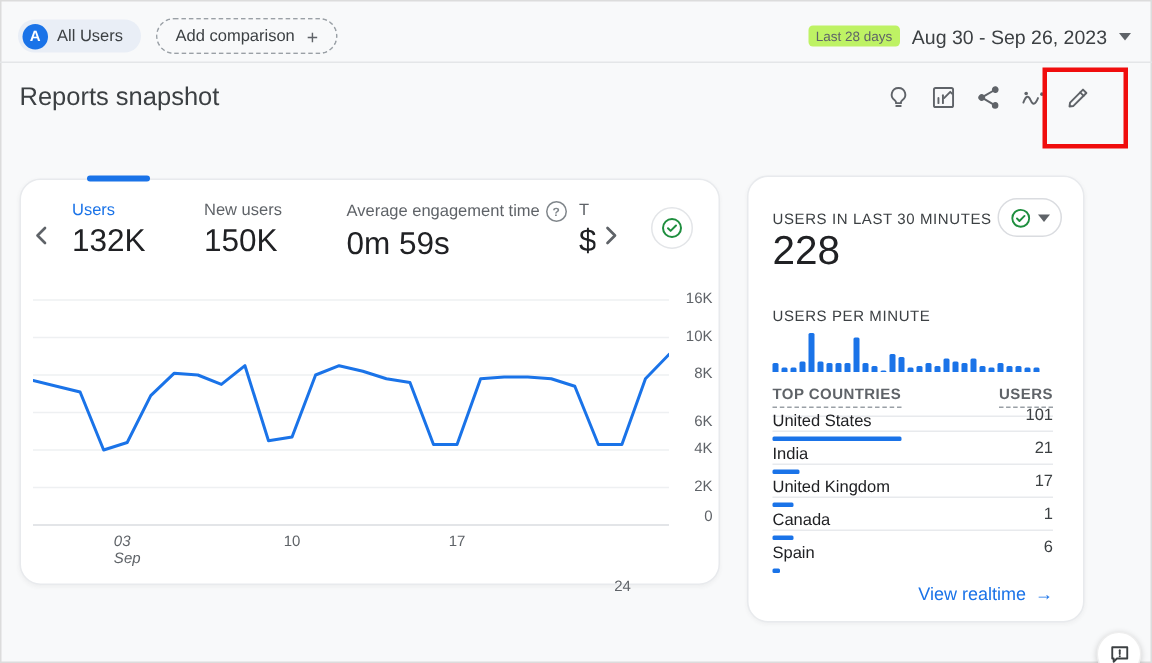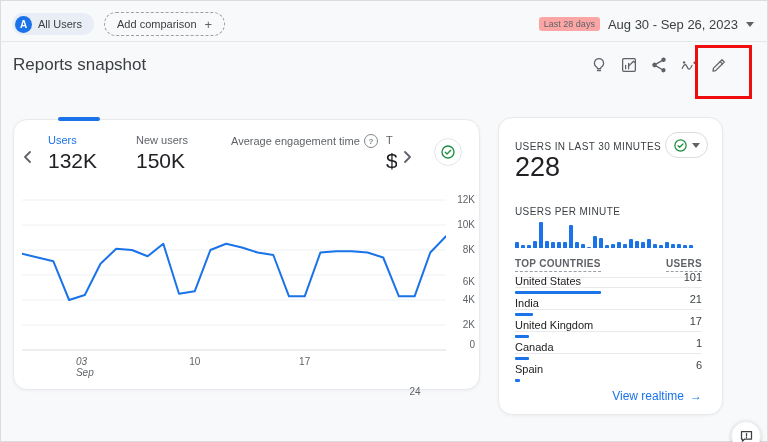--- a/index.html
+++ b/index.html
@@ -8,21 +8,21 @@
 
   
   .topbar{position:absolute;top:12px;left:12px;right:14px;height:24px;display:flex;align-items:center;}
   .chip{display:flex;align-items:center;height:22px;border-radius:12px;cursor:pointer;}
   .chip-users{background:#e9eef6;padding:0 12px 0 3px;gap:6px;}
   .avatar{width:17px;height:17px;border-radius:50%;background:#1a73e8;color:#fff;font-size:10px;font-weight:700;display:flex;align-items:center;justify-content:center;}
   .chip-label{font-size:11px;color:#3c4043;font-weight:500;}
   .chip-add{margin-left:10px;border:1px dashed #9aa0a6;padding:0 12px;gap:8px;background:transparent;}
   .plus{font-size:13px;color:#5f6368;font-weight:500;}
   .date-area{margin-left:auto;display:flex;align-items:center;gap:8px;cursor:pointer;}
-  .preset{background:#fca5a5;border-radius:3px;padding:2px 5px;font-size:9px;color:#5f6368;}
+  .preset{background:#bef264;border-radius:3px;padding:2px 5px;font-size:9px;color:#5f6368;}
   .range{font-size:13px;font-weight:500;color:#3c4043;}
   .caret{width:0;height:0;border-left:4px solid transparent;border-right:4px solid transparent;border-top:5px solid #5f6368;margin-top:1px;}
 
   .divider{position:absolute;top:41px;left:0;right:0;border-top:1px solid #e4e6e8;}
 
   
   .page-title{position:absolute;left:13px;top:55px;font-size:17px;color:#3c4043;font-weight:400;}
   .toolbar{position:absolute;top:53px;right:37px;display:flex;gap:6px;}
   .tool-btn{width:24px;height:24px;display:flex;align-items:center;justify-content:center;background:none;border:none;padding:0;cursor:pointer;}
   .tool-btn svg{stroke:#5f6368;fill:none;stroke-width:1.7;stroke-linecap:round;stroke-linejoin:round;}
@@ -145,20 +145,21 @@
     </div>
     <div class="metric m2">
       <div class="metric-label">New users</div>
       <div class="metric-value">150K</div>
     </div>
     <div class="metric m3">
       <div class="metric-label">
         <span>Average engagement time</span>
         <span class="help-icon">?</span>
       </div>
+      <div class="metric-value">0m 59s</div>
     </div>
     <div class="metric m4">
       <div class="metric-label">T</div>
       <div class="metric-value">$</div>
     </div>
     <button class="nav-chev chev-right">
       <svg width="14" height="16" viewBox="0 0 14 16">
           <polyline points="5,3 10,8 5,13"></polyline>
         </svg>
     </button>
@@ -179,21 +180,21 @@
         <line x1="0" x2="424" y1="4" y2="4" stroke="#eef0f2"></line>
         <polyline points="0.0,57.7 15.7,61.5 31.4,65.3 47.1,104.0 62.8,99.0 78.5,67.8 94.2,52.8 109.9,54.0 125.6,60.3 141.3,47.8 157.0,97.8 172.7,95.3 188.4,54.0 204.1,47.8 219.9,51.5 235.6,56.5 251.3,59.0 267.0,100.3 282.7,100.3 298.4,56.5 314.1,55.3 329.8,55.3 345.5,56.5 361.2,61.5 376.9,100.3 392.6,100.3 408.3,56.5 424.0,40.3" fill="none" stroke="#1a73e8" stroke-width="2" stroke-linejoin="round" stroke-linecap="round"></polyline>
       </svg>
     <div id="trend-ylabels">
         <span class="ylabel" style="top: 219px;">0</span>
         <span class="ylabel" style="top: 199px;">2K</span>
         <span class="ylabel" style="top: 174px;">4K</span>
         <span class="ylabel" style="top: 156px;">6K</span>
         <span class="ylabel" style="top: 124px;">8K</span>
         <span class="ylabel" style="top: 99px;">10K</span>
-        <span class="ylabel" style="top: 74px;">12K</span>
+        <span class="ylabel" style="top: 74px;">16K</span>
       </div>
     <div id="trend-xlabels">
         <span class="xtick" style="left: 70.8148px; font-style: italic;">
           <div>03</div>
           <div>Sep</div>
         </span>
         <span class="xtick" style="left: 180.741px;">
           <div>10</div>
         </span>
         <span class="xtick" style="left: 290.667px;">

